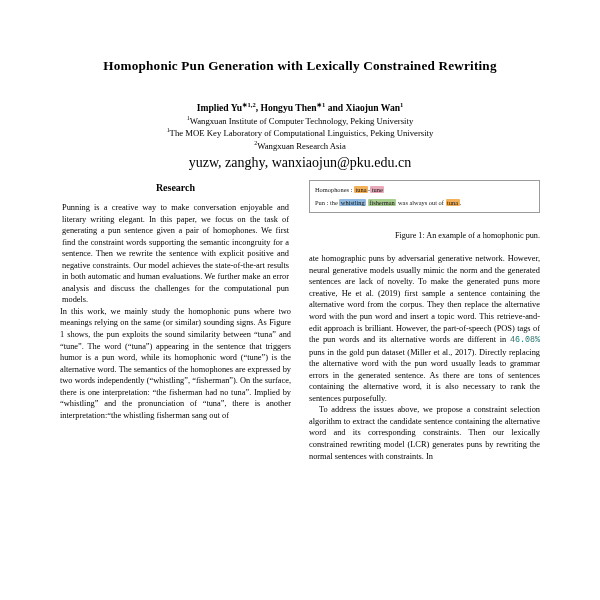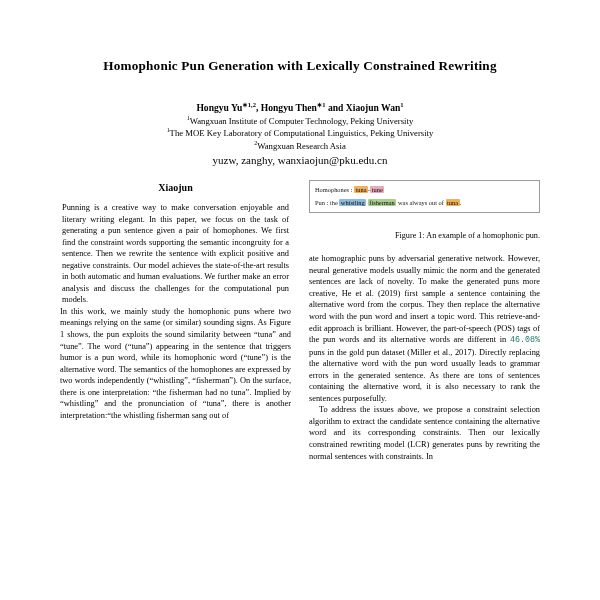--- a/index.html
+++ b/index.html
@@ -36,21 +36,21 @@
     margin-top: 28px;
     font-size: 9.6px;
     font-weight: bold;
     line-height: 1.35;
   }
   .affil {
     font-size: 8.7px;
     line-height: 1.45;
   }
   .email {
-    font-size: 11px;
+    font-size: 14px;
     line-height: 1.45;
     margin-top: 0px;
   }
   sup {
     font-size: 68%;
     vertical-align: super;
     line-height: 0;
   }
   
   .columns {
@@ -139,40 +139,40 @@
 </style>
 </head>
 <body>
 
 <div class="page">
 
   <div class="title-block">
     <div class="paper-title">Homophonic Pun Generation with Lexically Constrained Rewriting</div>
 
     <div class="authors">
-      <span>Hongyu Yu</span><sup>∗1,2</sup><span>, </span><span>Hongyu Then</span><sup>∗1</sup><span> and </span><span>Xiaojun Wan</span><sup>1</sup>
+      <span>Implied Yu</span><sup>∗1,2</sup><span>, </span><span>Hongyu Then</span><sup>∗1</sup><span> and </span><span>Xiaojun Wan</span><sup>1</sup>
     </div>
 
     <div class="affil">
       <sup>1</sup><span>Wangxuan Institute of Computer Technology, Peking University</span>
     </div>
     <div class="affil">
       <sup>1</sup><span>The MOE Key Laboratory of Computational Linguistics, Peking University</span>
     </div>
     <div class="affil">
       <sup>2</sup><span>Wangxuan Research Asia</span>
     </div>
     <div class="email">yuzw, zanghy, wanxiaojun@pku.edu.cn</div>
   </div>
 
   <div class="columns">
 
     <div class="col">
 
-      <div class="section-head">Xiaojun</div>
+      <div class="section-head">Research</div>
 
       <div class="abstract-body">
         <p class="body">Punning is a creative way to make conversation enjoyable and literary writing elegant. In this paper, we focus on the task of generating a pun sentence given a pair of homophones. We first find the constraint words supporting the semantic incongruity for a sentence. Then we rewrite the sentence with explicit positive and negative constraints. Our model achieves the state-of-the-art results in both automatic and human evaluations. We further make an error analysis and discuss the challenges for the computational pun models.</p>
       </div>
 
 
       <p class="body">In this work, we mainly study the homophonic puns where two meanings relying on the same (or similar) sounding signs. As Figure 1 shows, the pun exploits the sound similarity between “tuna” and “tune”. The word (“tuna”) appearing in the sentence that triggers humor is a pun word, while its homophonic word (“tune”) is the alternative word. The semantics of the homophones are expressed by two words independently (“whistling”, “fisherman”). On the surface, there is one interpretation: “the fisherman had no tuna”. Implied by “whistling” and the pronunciation of “tuna”, there is another interpretation:“the whistling fisherman sang out of</p>
 
     </div>
 

